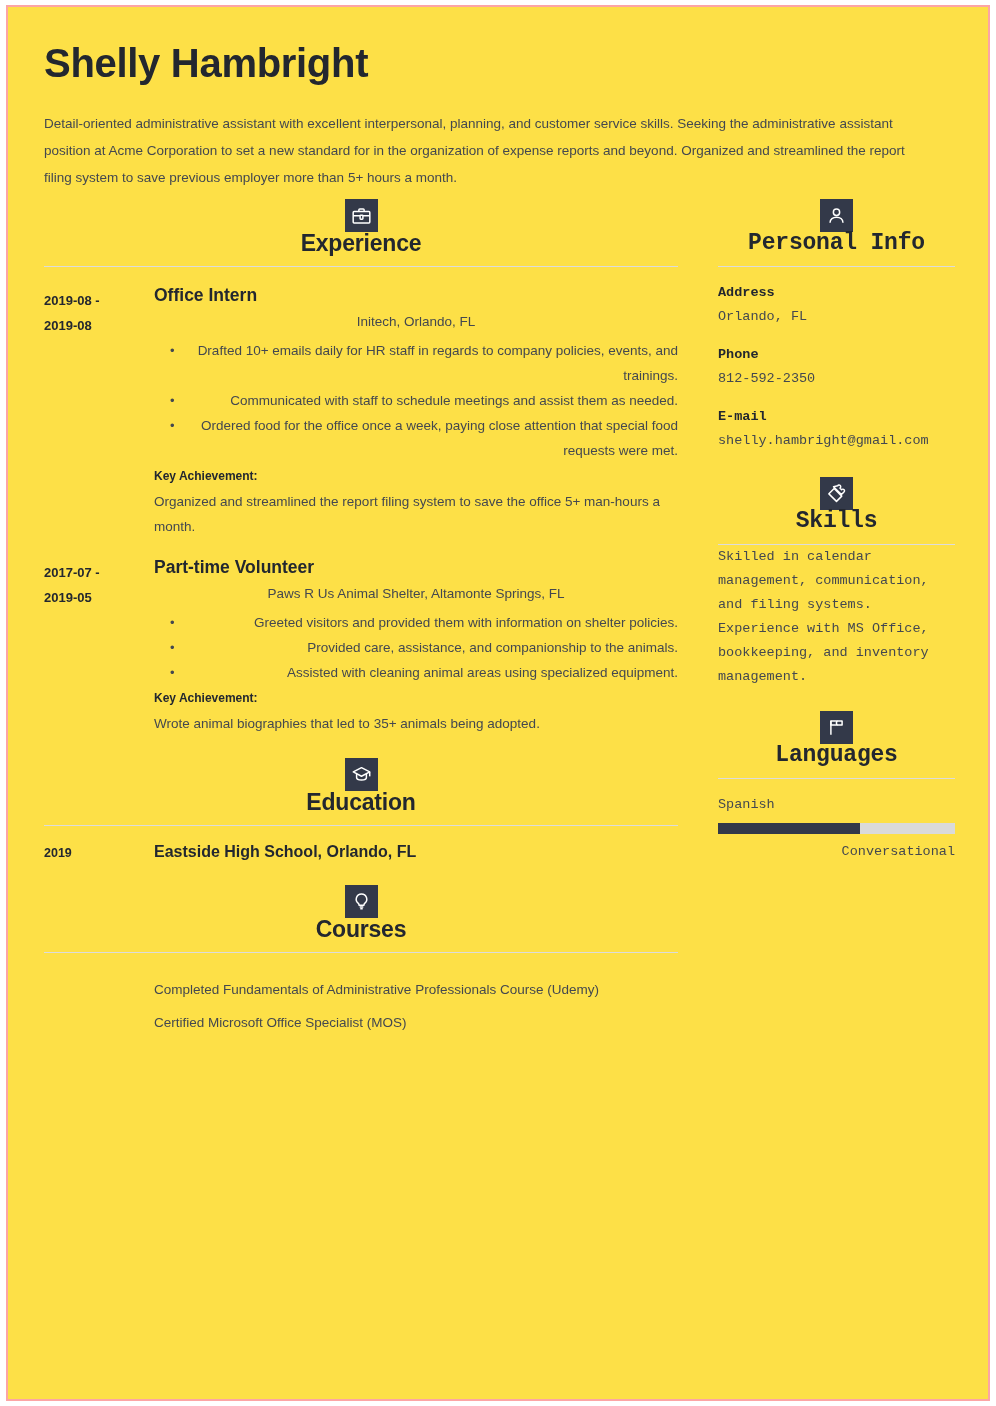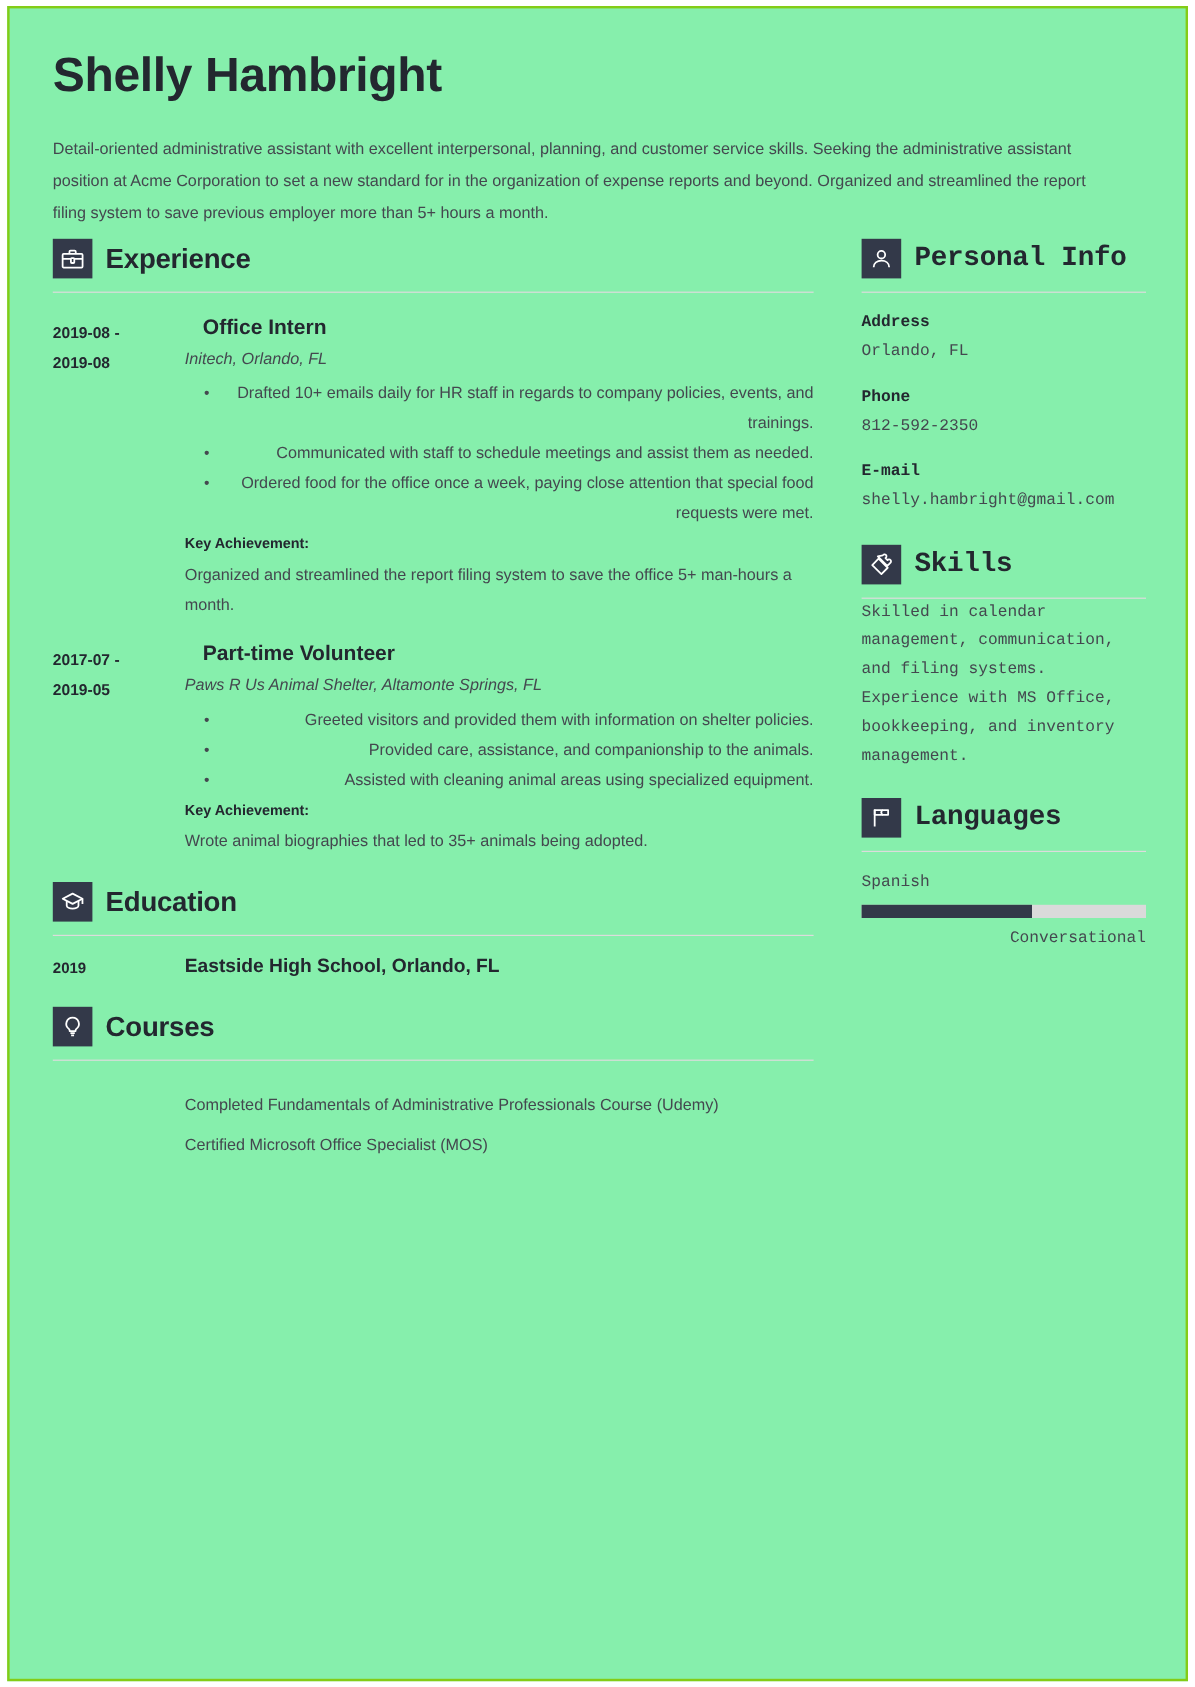--- a/index.html
+++ b/index.html
@@ -12,22 +12,22 @@
     font-family: "Liberation Sans", sans-serif;
     color: #3a3f4b;
     overflow: hidden;
   }
 
   
   .page-frame {
     position: absolute;
     left: 6px; top: 5px;
     width: 984px; height: 1396px;
-    border: 2px solid #84cc16;
-    background: #86efac;
+    border: 2px solid #fca5a5;
+    background: #fde047;
   }
 
   .page-inner {
     position: absolute;
     left: 0; top: 0; right: 0; bottom: 0;
     padding: 0;
   }
 
   
   .name {
@@ -59,22 +59,23 @@
     left: 710px; top: 192px;
     width: 237px;
     font-family: Liberation Mono, monospace;
   }
 
   
   .section { margin-bottom: 0; }
   .sec-head {
     display: flex;
     align-items: center;
-    gap: 11px;
+    gap: 0;
     padding-bottom: 0;
+    flex-direction: column;
   }
   .sec-icon {
     width: 33px; height: 33px;
     background: #333949;
     display: flex;
     align-items: center;
     justify-content: center;
     flex: 0 0 33px;
   }
   .sec-icon svg { display: block; }
@@ -105,28 +106,27 @@
     padding-top: 3px;
   }
   .entry-date .d2 { display: block; }
   .entry-body { flex: 1 1 auto; }
   .job-title {
     font-size: 17.5px;
     font-weight: bold;
     color: #23272f;
     line-height: 1.25;
     margin-bottom: 5px;
-    margin-left: 15px;
   }
   .job-sub {
     font-size: 13.5px;
-    font-style: italic;
     color: #44484f;
     margin-bottom: 6px;
     line-height: 1.5;
+    text-align: center;
   }
   ul.bullets {
     margin: 0 0 0 0;
     padding: 0 0 0 16px;
     list-style: none;
   }
   ul.bullets li {
     font-size: 13.5px;
     line-height: 25px;
     color: #44484f;

